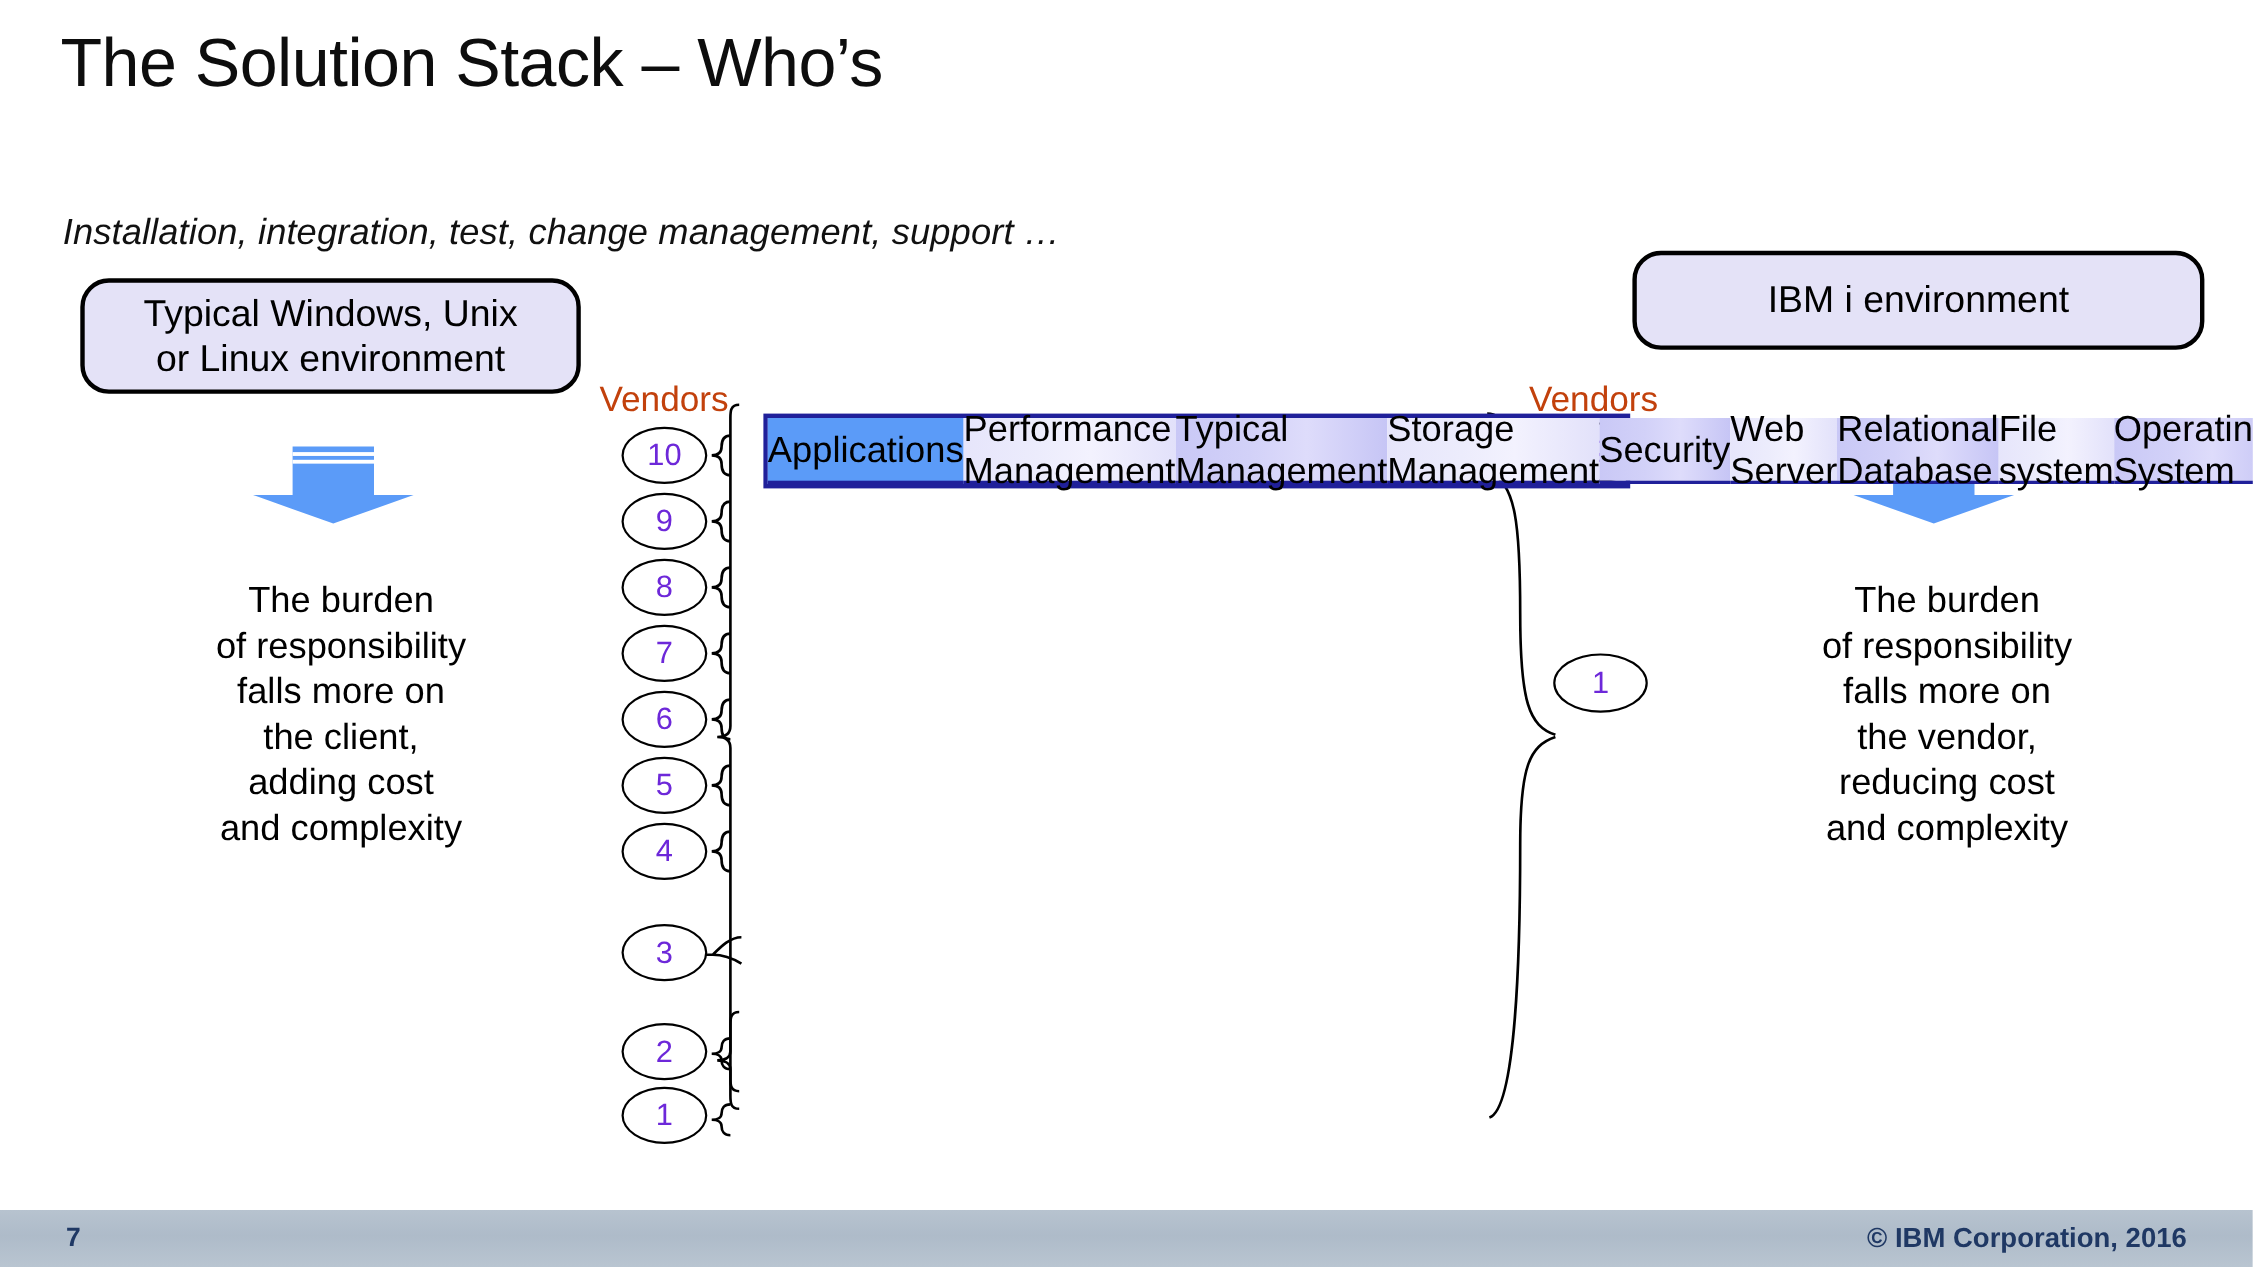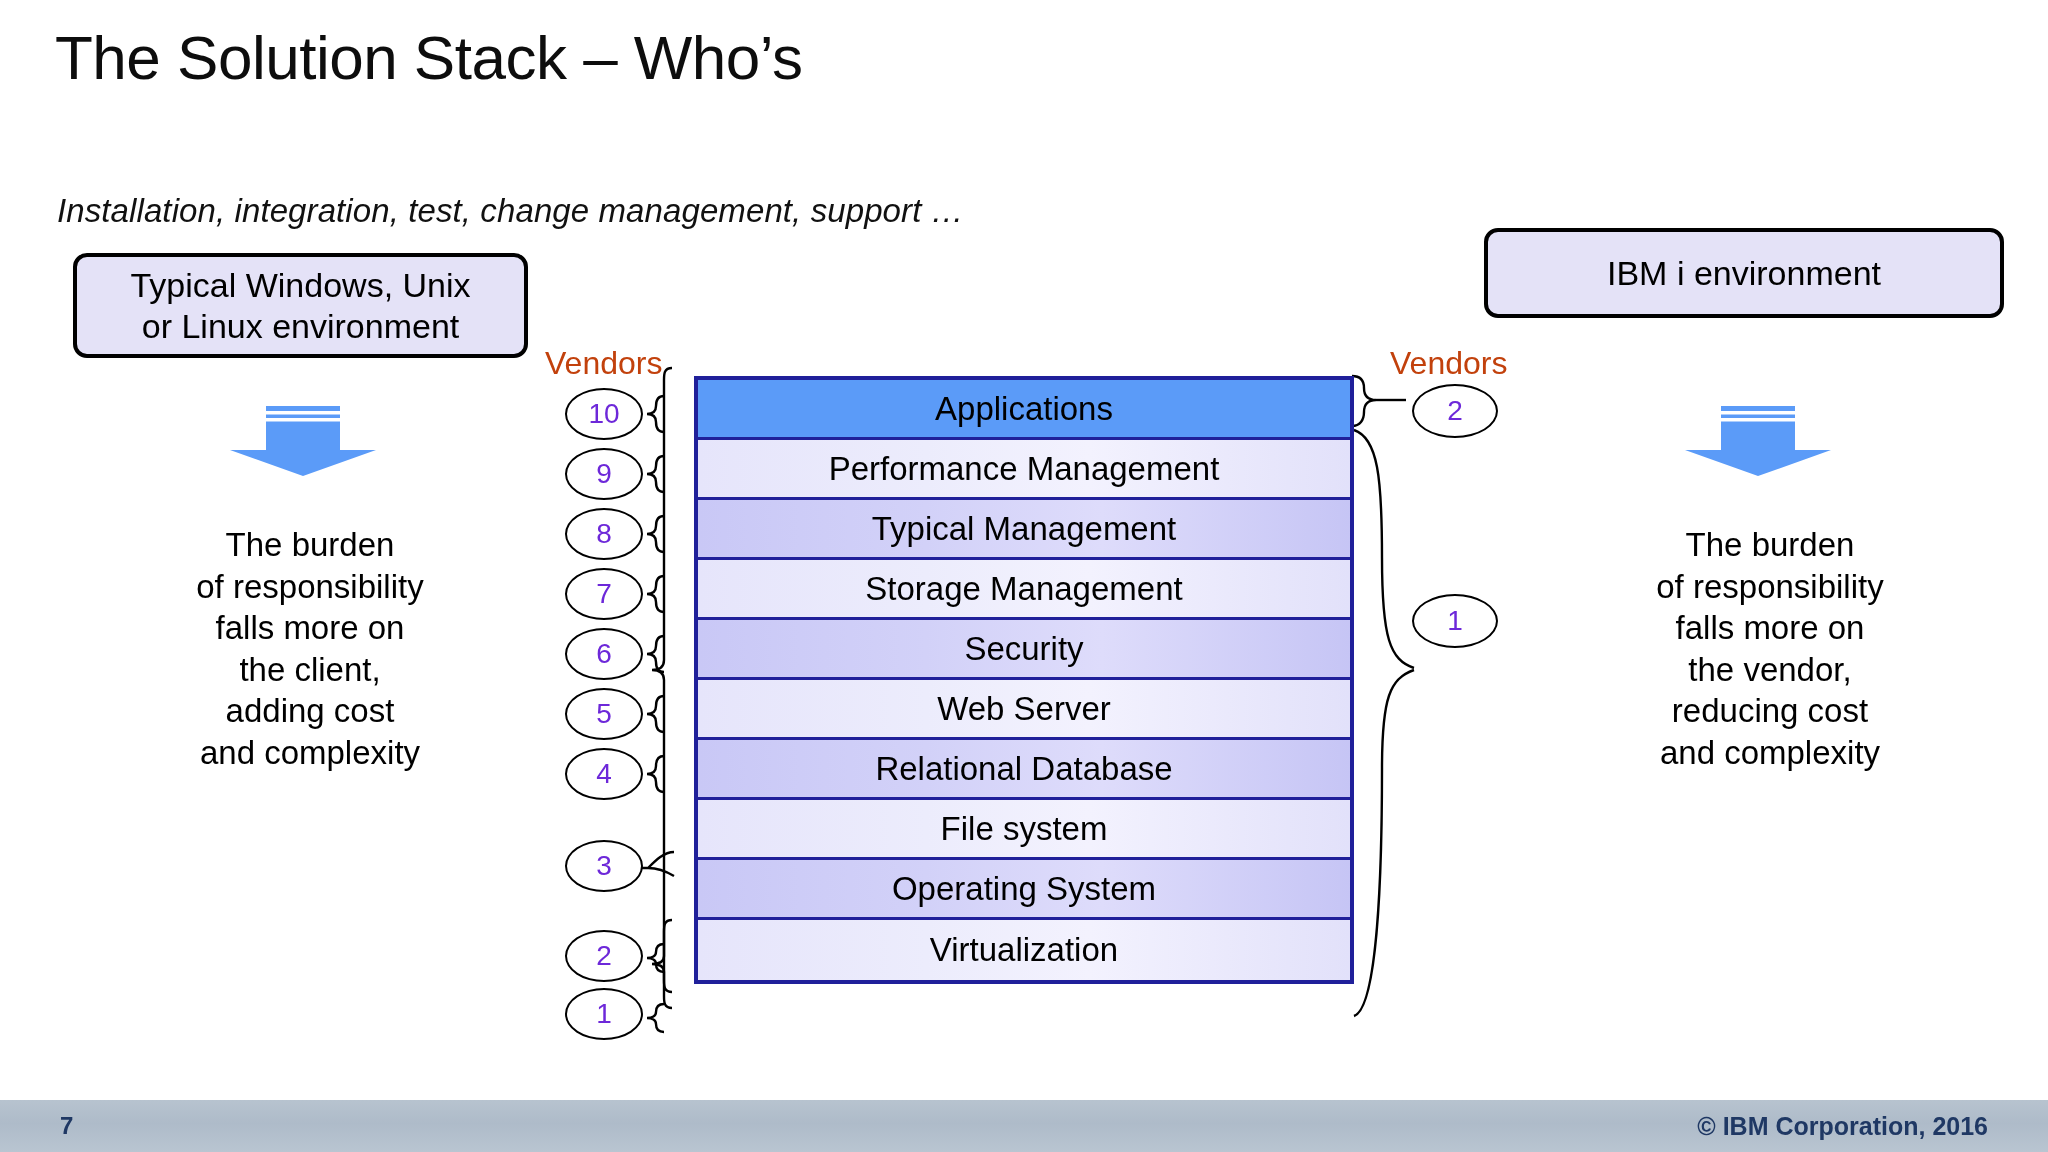--- a/index.html
+++ b/index.html
@@ -22,21 +22,21 @@
   .subtitle{
     position:absolute;left:57px;top:192px;width:1300px;
     font-size:33px;font-style:italic;color:#111;letter-spacing:0.1px;
   }
 
   
   .callout{
     position:absolute;
     background:#e4e2f7;
     border:4px solid #000;
-    border-radius:14px;
+    border-radius:26px;
     display:flex;align-items:center;justify-content:center;
     text-align:center;
     font-size:34px;line-height:1.18;color:#000;
     box-sizing:border-box;
   }
   #callout-left{left:73px;top:253px;width:455px;height:105px;padding:0 10px;}
   #callout-right{left:1484px;top:228px;width:520px;height:90px;}
 
   
   .arrow{position:absolute;width:150px;height:80px;}
@@ -46,24 +46,24 @@
   
   .burden{
     position:absolute;width:420px;text-align:center;
     font-size:33px;line-height:1.26;color:#000;
   }
   #burden-left{left:100px;top:524px;}
   #burden-right{left:1560px;top:524px;}
 
   
   #stack{
-    position:absolute;left:694px;top:376px;width:660px;
+    position:absolute;left:694px;top:376px;width:788px;
     border:4px solid #20209a;
     box-sizing:border-box;
-    display:flex;flex-direction:column;
+    display:flex;
   }
   .layer{
     height:60px;
     border-bottom:3px solid #20209a;
     display:flex;align-items:center;justify-content:center;
     font-size:33px;color:#000;
     box-sizing:border-box;
   }
   .layer:last-child{border-bottom:none;}
   .layer.top{

